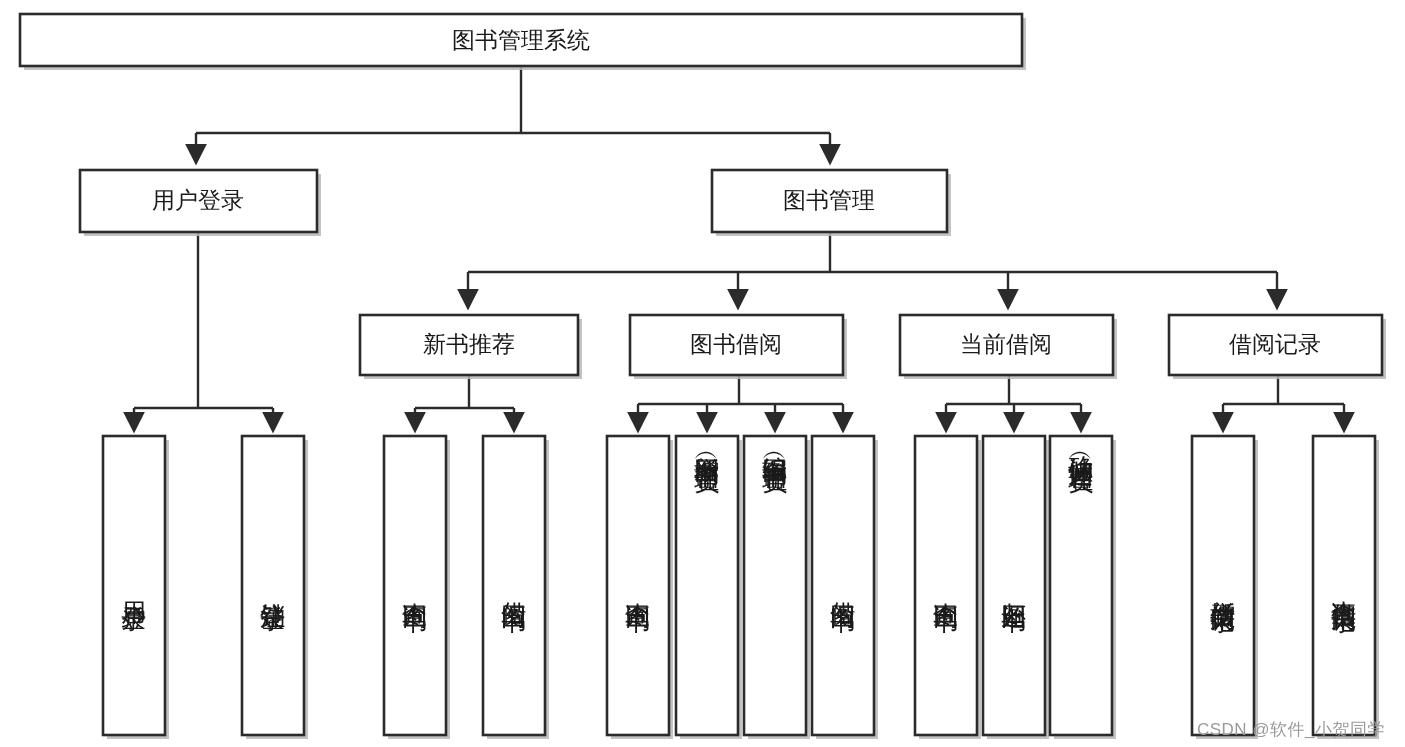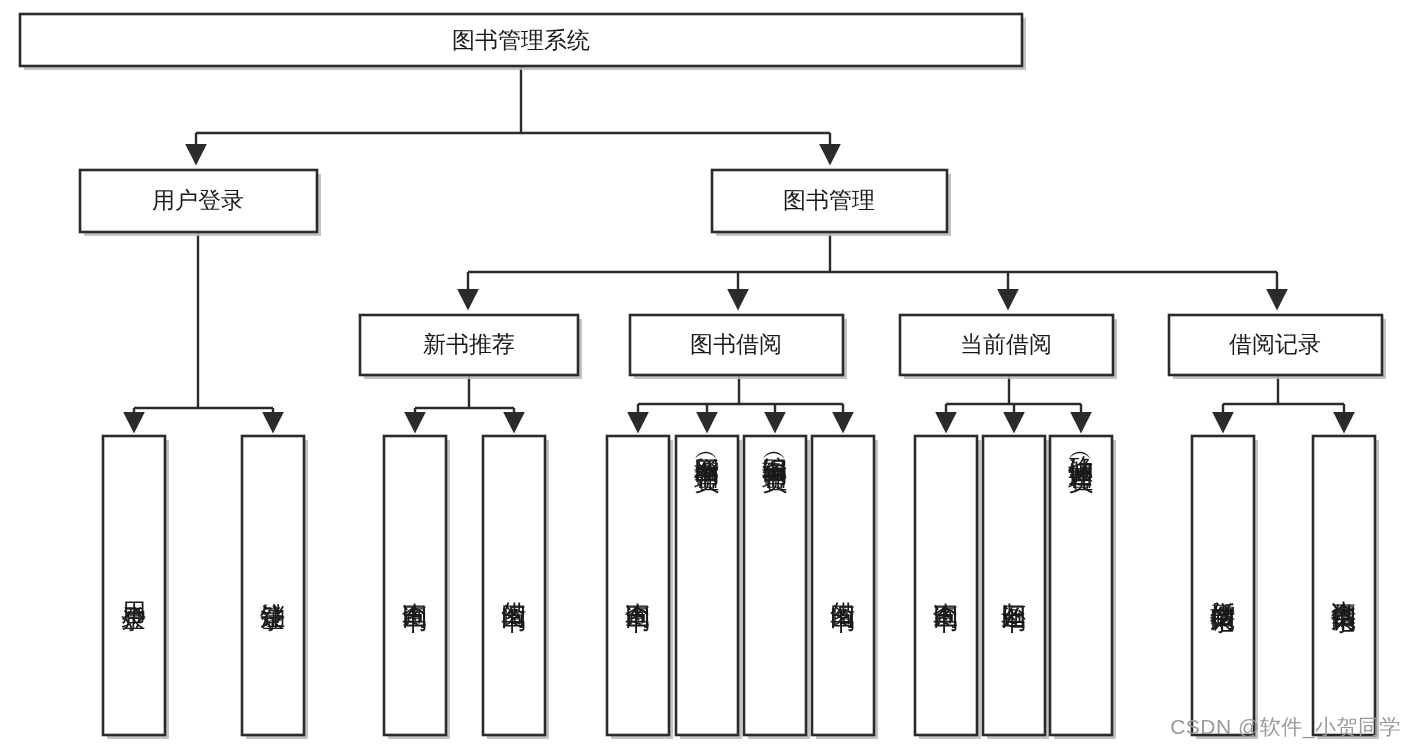--- a/index.html
+++ b/index.html
@@ -61,24 +61,24 @@
     text-orientation: upright;
     font-family: "Liberation Sans", "DejaVu Sans", sans-serif;
     font-size: 25px;
     line-height: 1.05;
     letter-spacing: 2px;
     color: #1a1a1a;
     white-space: nowrap;
   }
   .watermark {
     position: absolute;
-    right: 4px;
+    right: 20px;
     bottom: 6px;
     font-family: "Liberation Sans", "DejaVu Sans", sans-serif;
-    font-size: 21px;
+    font-size: 17px;
     color: #9a9a9a;
     letter-spacing: 0.5px;
     user-select: none;
   }
 </style>
 </head>
 <body>
 
 <div id="diagram-root">
 

